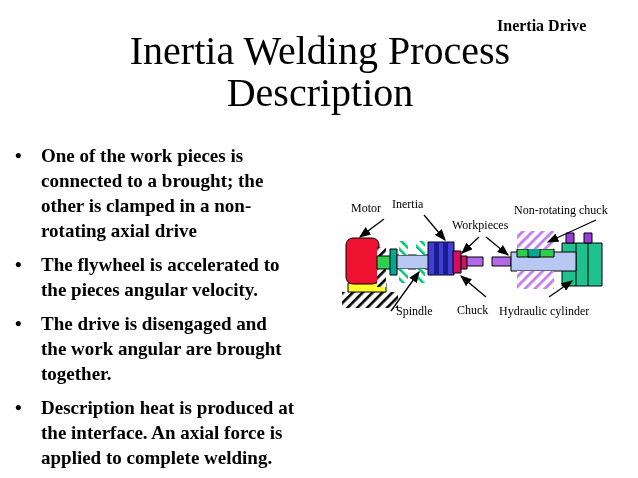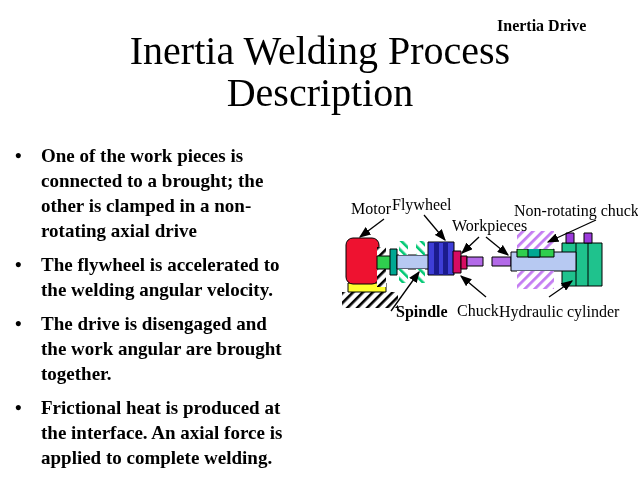--- a/index.html
+++ b/index.html
@@ -10,26 +10,26 @@
   
   .title{position:absolute;top:30px;left:0;width:640px;text-align:center;
          font-size:40px;line-height:42px;font-weight:400;}
   
   .bullets{position:absolute;top:143px;left:12px;width:320px;margin:0;padding:0;list-style:none;
            font-weight:bold;font-size:19px;line-height:25px;}
   .bullet-item{display:flex;margin:0 0 9px 0;}
   .bullet-item .dot{width:26px;flex:0 0 26px;padding-left:3px;}
   .bullet-item .txt{flex:1;white-space:pre-line;}
   
-  .dlabel{position:absolute;font-size:16px;line-height:17px;white-space:nowrap;}
+  .dlabel{position:absolute;font-size:12px;line-height:17px;white-space:nowrap;}
   #lbl-motor{top:200px;left:351px;}
   #lbl-flywheel{top:196px;left:392px;}
   #lbl-workpieces{top:217px;left:452px;}
   #lbl-nrchuck{top:202px;left:514px;}
-  #lbl-spindle{top:303px;left:396px;font-weight:bold;}
+  #lbl-spindle{top:303px;left:396px;}
   #lbl-chuck{top:302px;left:457px;}
   #lbl-hydraulic{top:303px;left:499px;text-align:center;}
   .diagram-svg{position:absolute;top:0;left:0;width:638px;height:478px;}
   .diagram-svg *{vector-effect:non-scaling-stroke;}
 </style>
 </head>
 <body>
 
 <div id="slide">
 
@@ -44,31 +44,31 @@
       <li class="bullet-item">
         <span class="dot">•</span>
         <span class="txt">One of the work pieces is
 connected to a brought;  the
 other is clamped in a non-
 rotating axial drive</span>
       </li>
       <li class="bullet-item">
         <span class="dot">•</span>
         <span class="txt">The flywheel is accelerated to
-the welding angular velocity.</span>
+the pieces angular velocity.</span>
       </li>
       <li class="bullet-item">
         <span class="dot">•</span>
         <span class="txt">The drive is disengaged and
 the work angular are brought
 together.</span>
       </li>
       <li class="bullet-item">
         <span class="dot">•</span>
-        <span class="txt">Frictional heat is produced at
+        <span class="txt">Description heat is produced at
 the interface. An axial force is
 applied to complete welding.</span>
       </li>
     </ul>
 
   <svg class="diagram-svg" viewBox="0 0 638 478" xmlns="http://www.w3.org/2000/svg">
     <defs>
       <pattern id="hatchBlack" patternUnits="userSpaceOnUse" width="7" height="7" patternTransform="rotate(45)">
         <rect width="7" height="7" fill="#ffffff"></rect>
         <rect width="2.6" height="7" fill="#000000"></rect>
@@ -127,20 +127,20 @@
       <line x1="479" y1="237" x2="462" y2="253" marker-end="url(#arrow)"></line>
       <line x1="486" y1="237" x2="508" y2="255" marker-end="url(#arrow)"></line>
       <line x1="596" y1="220" x2="548" y2="242" marker-end="url(#arrow)"></line>
       <line x1="391" y1="311" x2="419" y2="272" marker-end="url(#arrow)"></line>
       <line x1="486" y1="297" x2="461" y2="276" marker-end="url(#arrow)"></line>
       <line x1="549" y1="297" x2="572" y2="281" marker-end="url(#arrow)"></line>
     </g>
   </svg>
 
   <div class="dlabel" id="lbl-motor">Motor</div>
-  <div class="dlabel" id="lbl-flywheel">Flywheel</div>
+  <div class="dlabel" id="lbl-flywheel">Inertia</div>
   <div class="dlabel" id="lbl-nrchuck">Non-rotating chuck</div>
   <div class="dlabel" id="lbl-workpieces">Workpieces</div>
   <div class="dlabel" id="lbl-spindle">Spindle</div>
   <div class="dlabel" id="lbl-chuck">Chuck</div>
   <div class="dlabel" id="lbl-hydraulic">Hydraulic cylinder</div>
 
 </div>
 
 </body></html>

